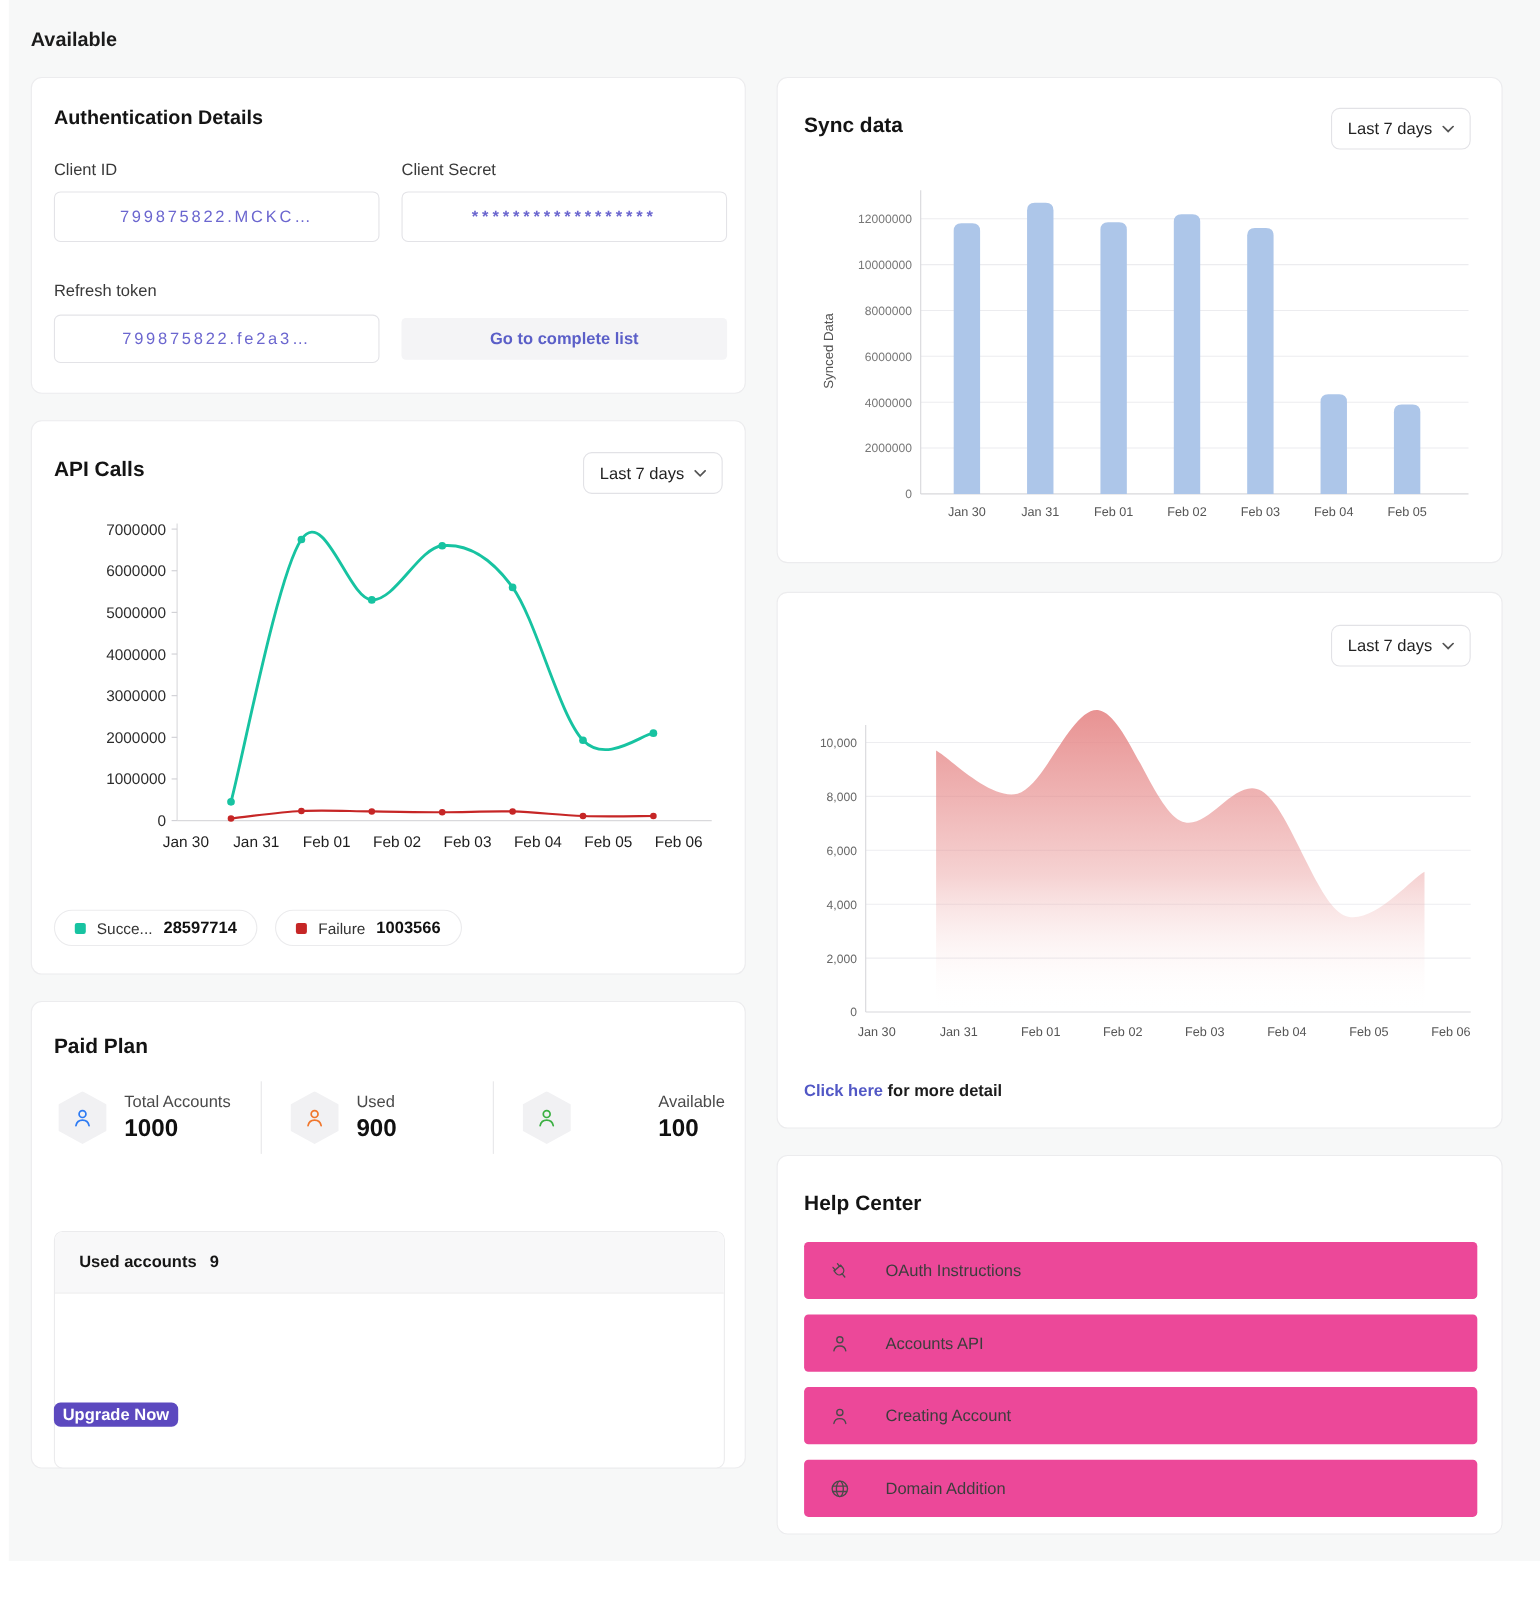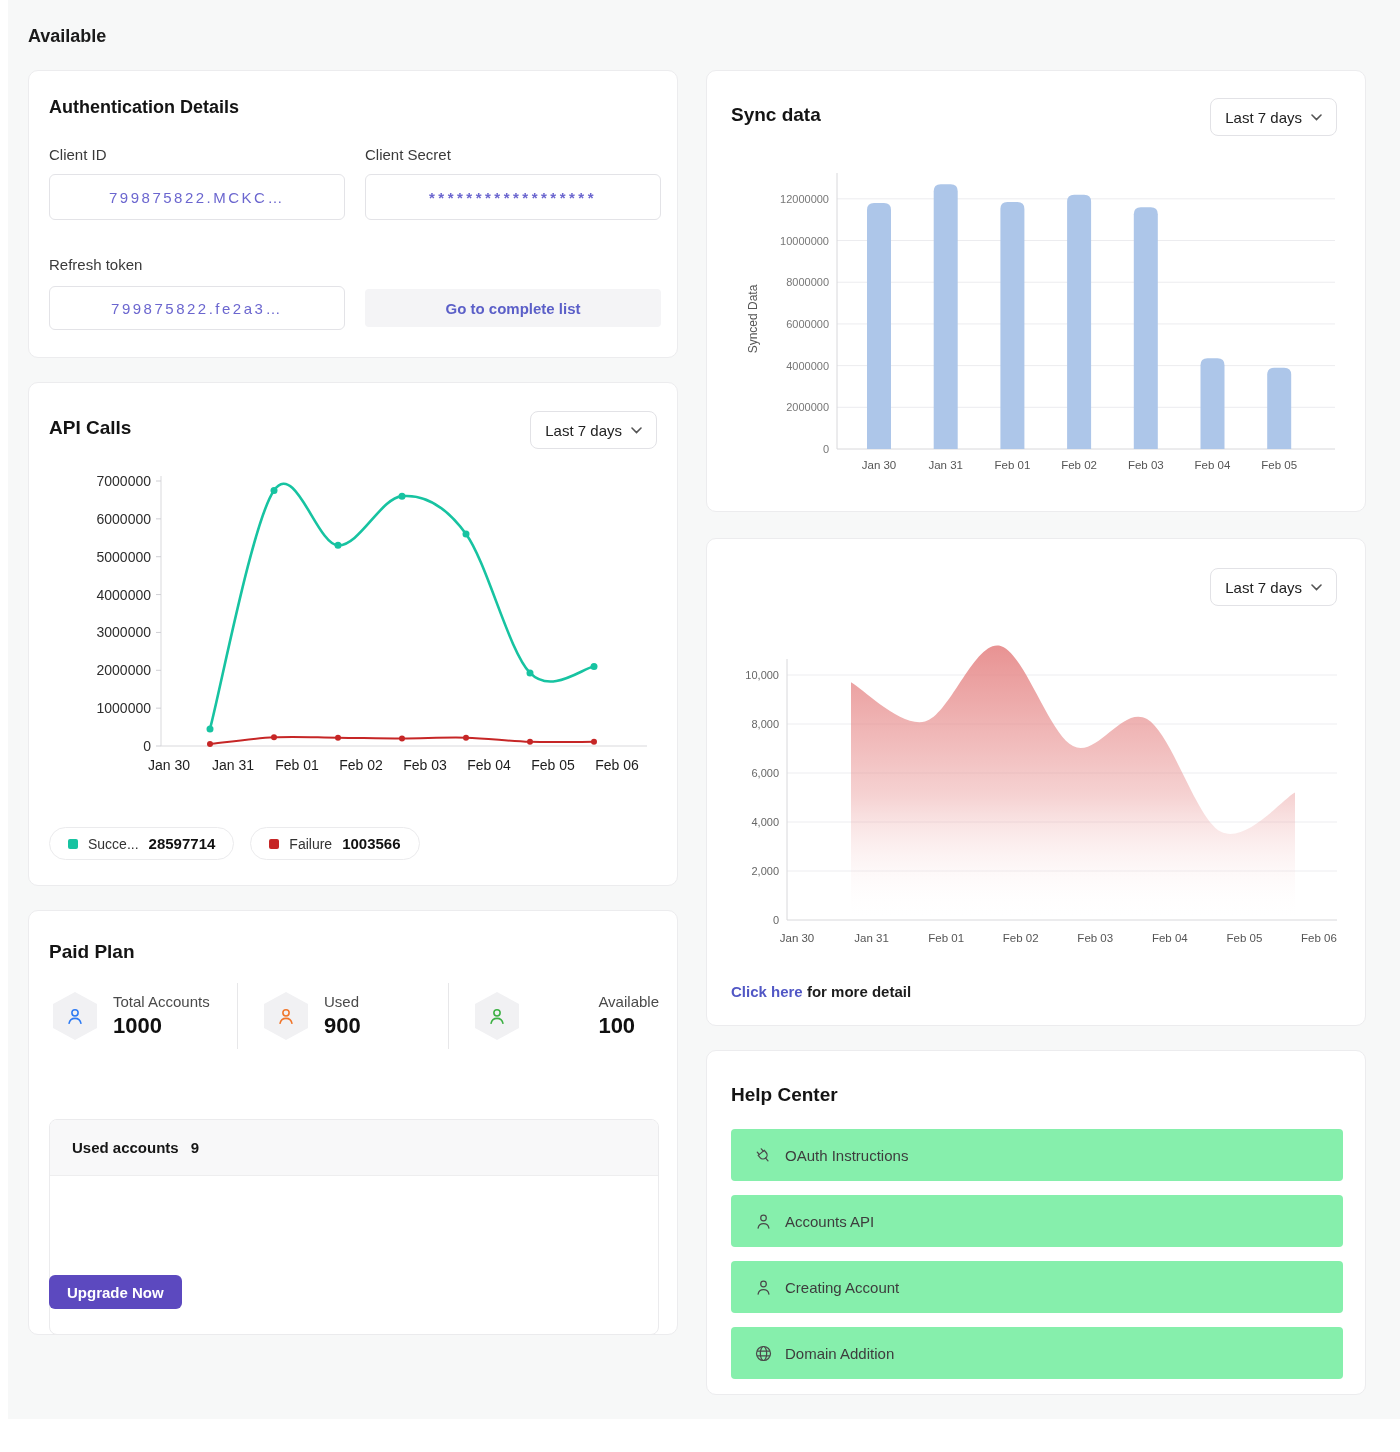--- a/index.html
+++ b/index.html
@@ -59,42 +59,42 @@
   .ua-count { font-size:15px; font-weight:600; color:#161616; }
   .ua-body { padding:32px 22px 0; }
   .progress-track { width:100%; height:24px; background:#d6d7da; border-radius:4px; overflow:hidden; }
   .progress-fill { height:100%; width:89%; border-radius:4px 0 0 4px; }
   .ua-legend { display:flex; justify-content:space-between; margin-top:24px; }
   .ua-leg-item { display:flex; align-items:center; gap:9px; }
   .dot { width:9px; height:9px; border-radius:2px; display:inline-block; }
   .ua-leg-label { font-size:15px; color:#6e6e6e; }
   .ua-leg-value { font-size:17px; font-weight:700; color:#111; margin-left:4px; }
 
-  .upgrade-btn { position:absolute; left:20px; top:364px; height:34px; padding:0 18px; background:#5c49bf; color:#fff;
+  .upgrade-btn { position:absolute; left:20px; top:364px; height:22px; padding:0 8px; background:#5c49bf; color:#fff;
                  border:none; border-radius:6px; font-family:inherit; font-size:15px; font-weight:600; cursor:pointer; }
 
   .sync-card { left:706px; top:70px; width:660px; height:442px; }
   .sync-card h2 { left:24px; top:33px; font-size:19px; }
   .sync-card .dropdown { right:28px; top:27px; }
   #sync-chart { left:20px; top:88px; width:620px; height:330px; }
 
   .failure-card { left:706px; top:538px; width:660px; height:488px; }
   .failure-card .dropdown { right:28px; top:29px; }
   .tabs { position:absolute; left:24px; top:30px; display:inline-flex; gap:4px; border:1px solid #e9e9f0; border-radius:8px; padding:4px; background:#fff; }
   .tab { padding:7px 17px; font-size:15px; font-weight:600; border-radius:6px; cursor:pointer; color:#212121; }
   .tab.active { background:#ededf2; color:#5157c5; }
   #failure-chart { left:20px; top:100px; width:620px; height:320px; }
   .more-detail { position:absolute; left:24px; top:444px; font-size:15px; }
   .more-detail .link { color:#5157c5; font-weight:600; cursor:pointer; }
   .more-detail .suffix { color:#1c1c1c; font-weight:600; }
 
   .help-card { left:706px; top:1050px; width:660px; height:345px; }
   .help-card h2 { left:24px; top:33px; font-size:19px; }
   .help-rows { position:absolute; left:24px; top:78px; width:612px; }
-  .help-row { height:52px; background:#86efac; border-radius:4px; display:flex; align-items:center; gap:11px;
+  .help-row { height:52px; background:#ec4899; border-radius:4px; display:flex; align-items:center; gap:31px;
               padding-left:22px; margin-bottom:14px; font-size:15px; color:#3d3d3d; cursor:pointer; }
   .help-icon { display:flex; color:#4a4a4a; }
 
   svg text { font-family:"Liberation Sans","DejaVu Sans",sans-serif; }
 </style>
 </head>
 <body>
 
 <div class="page">
   <div class="left-strip"></div>

